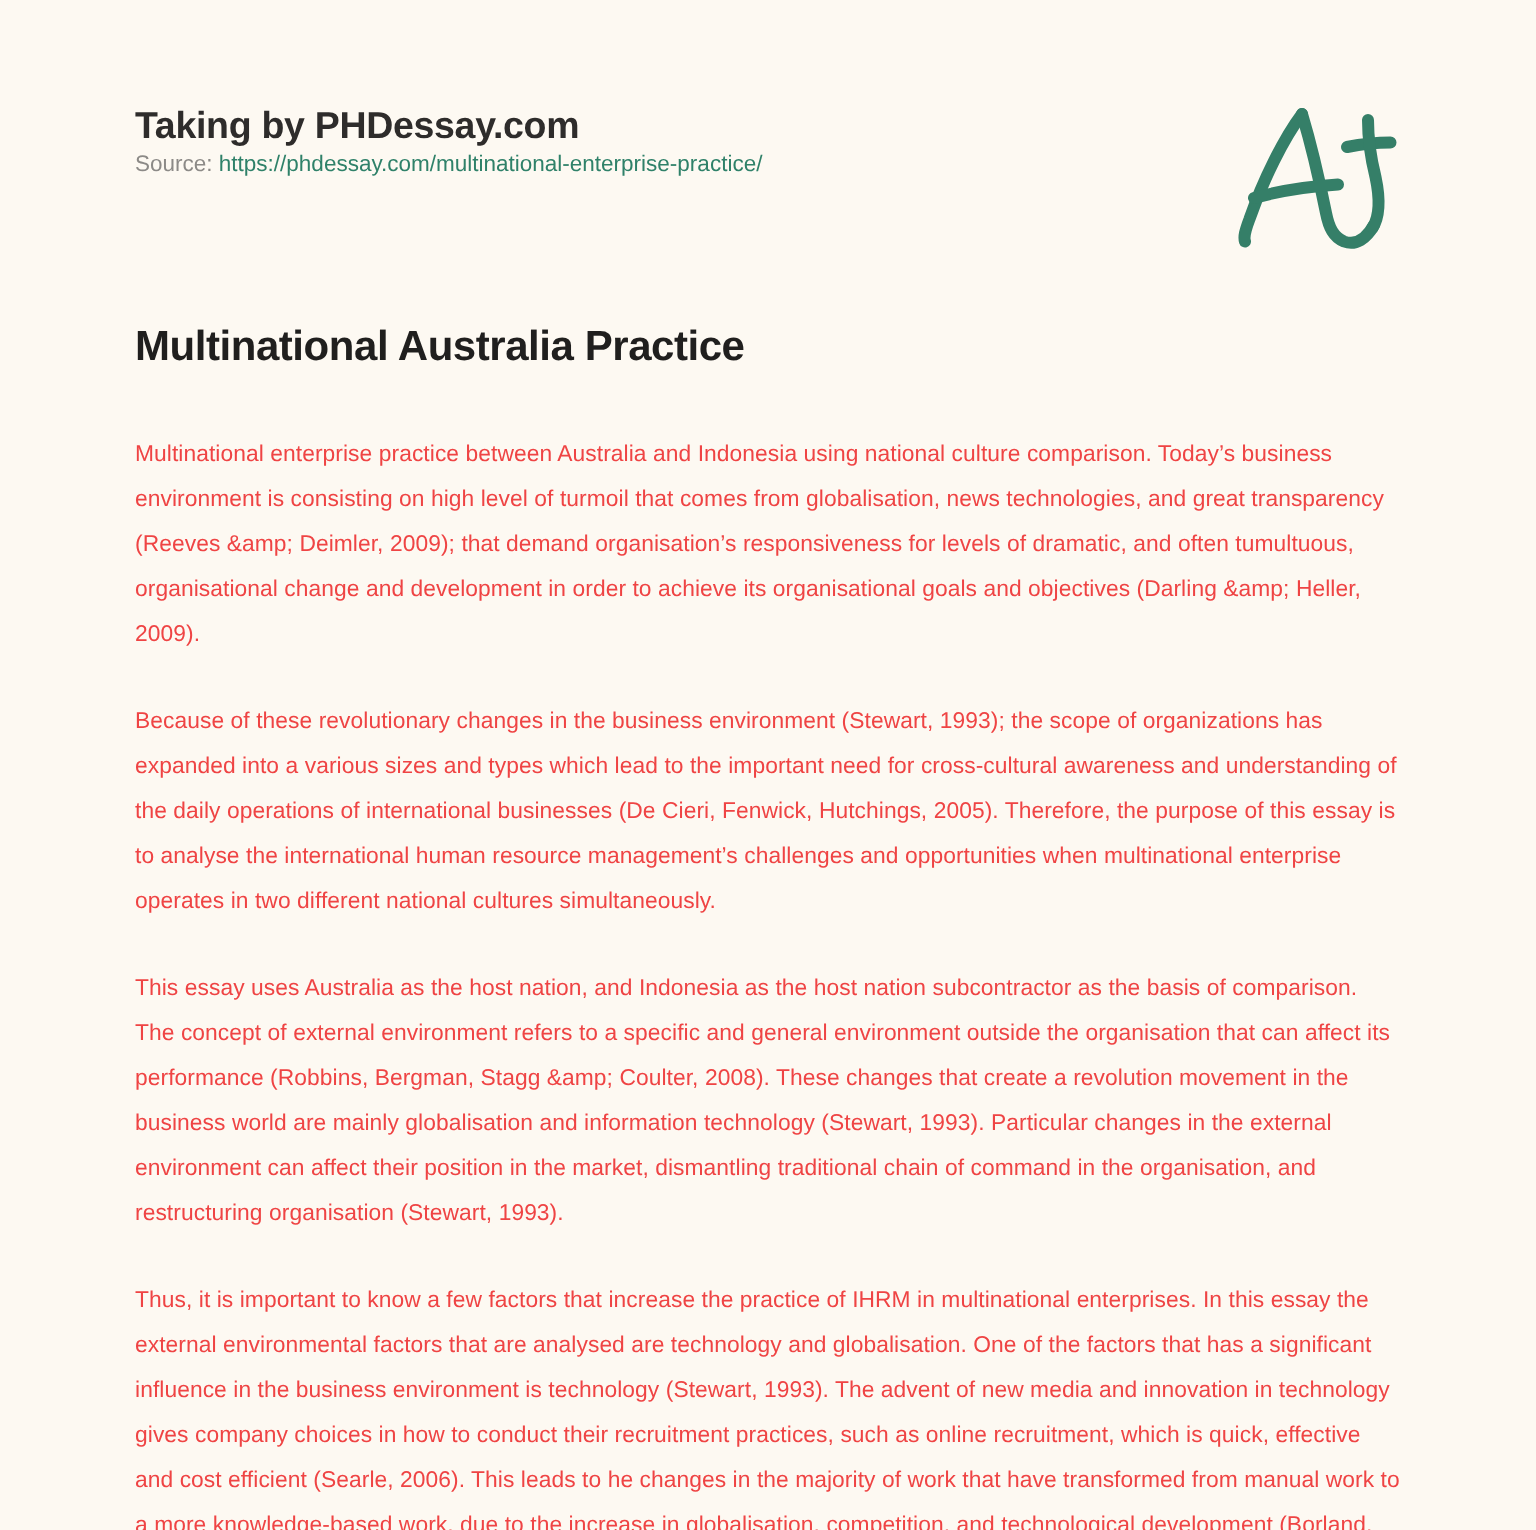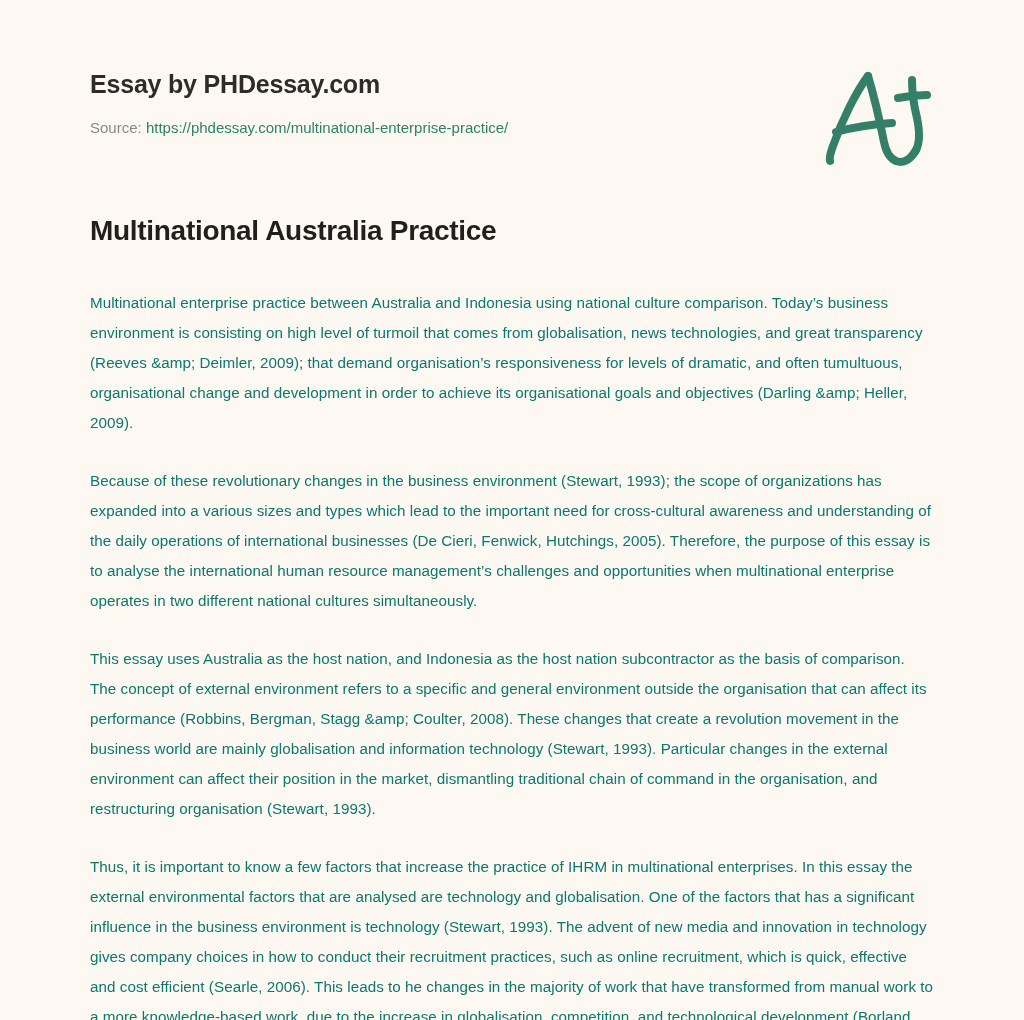--- a/index.html
+++ b/index.html
@@ -43,21 +43,21 @@
     font-size: 25px;
     font-weight: bold;
     color: #2e2c2b;
     letter-spacing: -0.2px;
     line-height: 32px;
     margin: 0;
     white-space: nowrap;
   }
 
   .source-line {
-    margin-top: 18px;
+    margin-top: 0;
     font-size: 15px;
     line-height: 20px;
     color: #8c8a87;
     white-space: nowrap;
   }
 
   .source-label {
     color: #8c8a87;
   }
 
@@ -98,38 +98,38 @@
   }
 
   .article-body {
     margin-top: 38px;
   }
 
   .para {
     margin: 0 0 28px 0;
     font-size: 15.2px;
     line-height: 30px;
-    color: #0f766e;
+    color: #ef4444;
     text-align: left;
     letter-spacing: 0.05px;
   }
 
   .para:last-child {
     margin-bottom: 0;
   }
 </style>
 </head>
 <body>
 
 <div class="page">
 
   <div class="header">
 
     <div class="brand-block">
-      <div class="brand-title">Essay by PHDessay.com</div>
+      <div class="brand-title">Taking by PHDessay.com</div>
 
       <div class="source-line">
         <span class="source-label">Source:</span>
         <a class="source-url" href="#">https://phdessay.com/multinational-enterprise-practice/</a>
       </div>
     </div>
 
     <div class="logo">
       <svg viewBox="0 0 128 108" xmlns="http://www.w3.org/2000/svg" fill="none" stroke="#357f68" stroke-width="8" stroke-linecap="round" stroke-linejoin="round">
 

